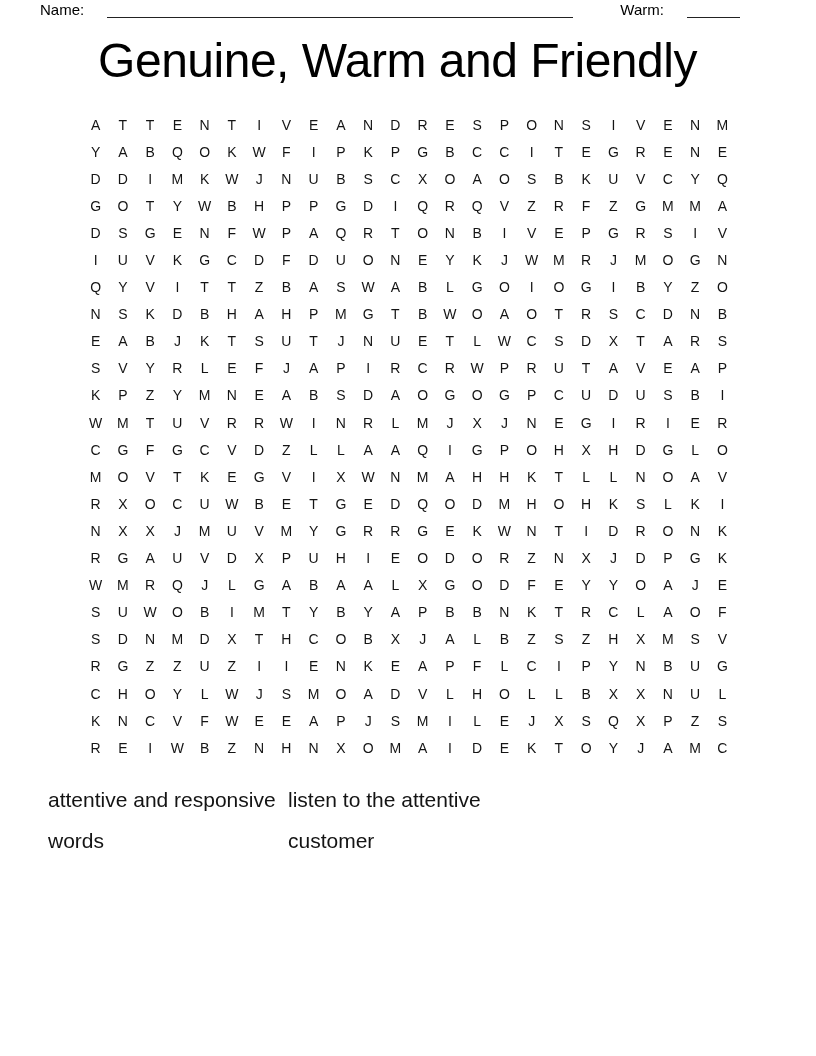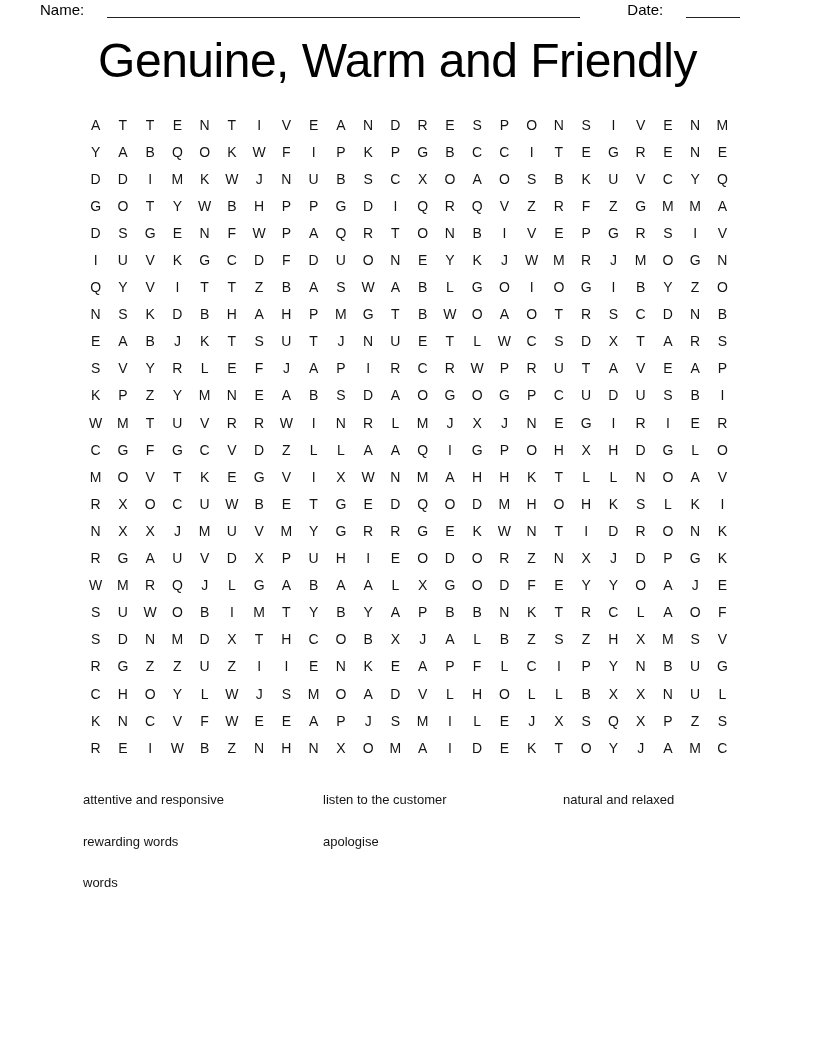--- a/index.html
+++ b/index.html
@@ -80,33 +80,32 @@
     position: absolute;
     top: 0;
   }
   .word-col:nth-child(1) { left: 48px; }
   .word-col:nth-child(2) { left: 288px; }
   .word-col:nth-child(3) { left: 528px; }
   .word {
     height: 41.6px;
     display: flex;
     align-items: center;
-    font-size: 13px;
+    font-size: 21px;
     color: #141414;
     white-space: nowrap;
-    margin-left: 35px;
   }
 </style>
 </head>
 <body>
 
 <div class="header">
   <span>Name:</span>
   <span class="blank-line name-line"></span>
-  <span class="date-label">Date:</span>
+  <span class="date-label">Warm:</span>
   <span class="blank-line date-line"></span>
 </div>
 
 <h1 class="title">Genuine, Warm and Friendly</h1>
 
 <div class="grid" id="letter-grid">
     <span class="cell">A</span>
     <span class="cell">T</span>
     <span class="cell">T</span>
     <span class="cell">E</span>
@@ -680,23 +679,21 @@
     <span class="cell">Y</span>
     <span class="cell">J</span>
     <span class="cell">A</span>
     <span class="cell">M</span>
     <span class="cell">C</span>
   </div>
 
 <div class="words" id="word-list">
     <div class="word-col">
       <div class="word">attentive and responsive</div>
-      <div class="word">rewarding words</div>
       <div class="word">words</div>
     </div>
     <div class="word-col">
-      <div class="word">listen to the customer</div>
-      <div class="word">apologise</div>
+      <div class="word">listen to the attentive</div>
+      <div class="word">customer</div>
     </div>
     <div class="word-col">
-      <div class="word">natural and relaxed</div>
     </div>
   </div>
 
 </body></html>

